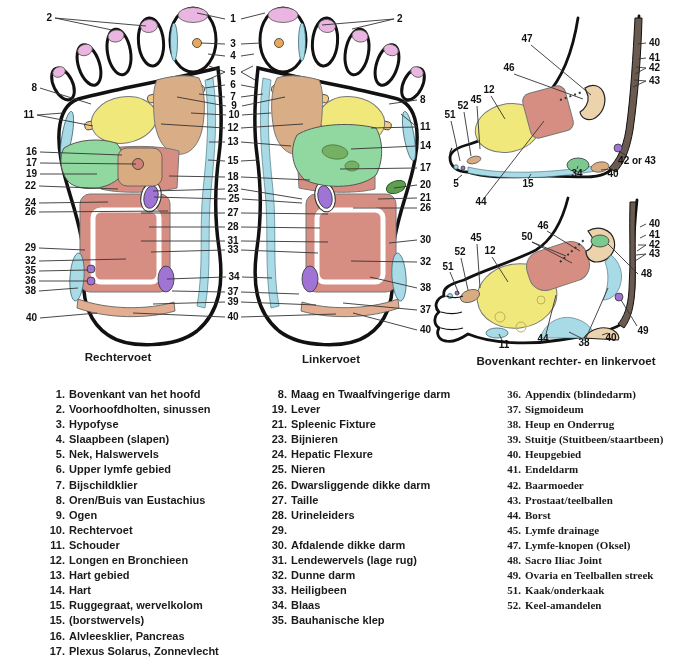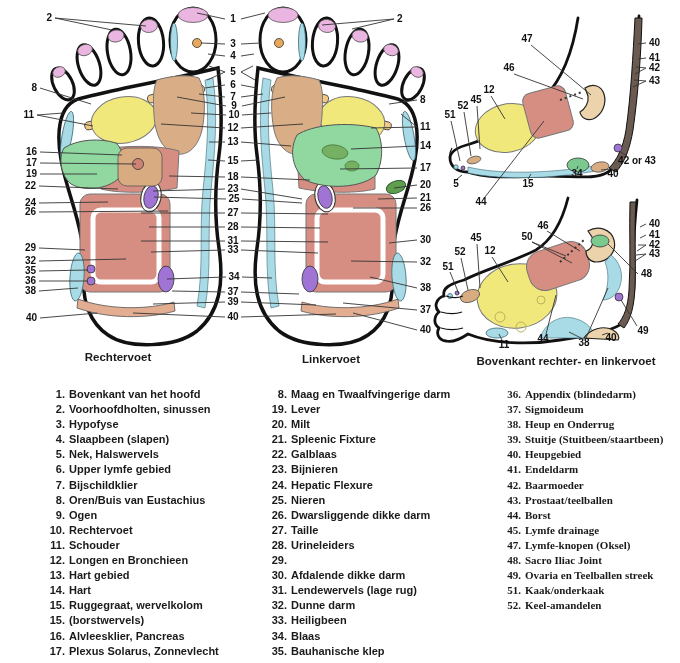--- a/index.html
+++ b/index.html
@@ -430,30 +430,22 @@
       <div class="lcol c1">
         <div class="lrow">
           <span class="lnum">8.</span>
           <span class="ltxt">Maag en Twaalfvingerige darm</span>
         </div>
         <div class="lrow">
           <span class="lnum">19.</span>
           <span class="ltxt">Lever</span>
         </div>
         <div class="lrow">
-          <span class="lnum">20.</span>
-          <span class="ltxt">Milt</span>
-        </div>
-        <div class="lrow">
           <span class="lnum">21.</span>
           <span class="ltxt">Spleenic Fixture</span>
-        </div>
-        <div class="lrow">
-          <span class="lnum">22.</span>
-          <span class="ltxt">Galblaas</span>
         </div>
         <div class="lrow">
           <span class="lnum">23.</span>
           <span class="ltxt">Bijnieren</span>
         </div>
         <div class="lrow">
           <span class="lnum">24.</span>
           <span class="ltxt">Hepatic Flexure</span>
         </div>
         <div class="lrow">

